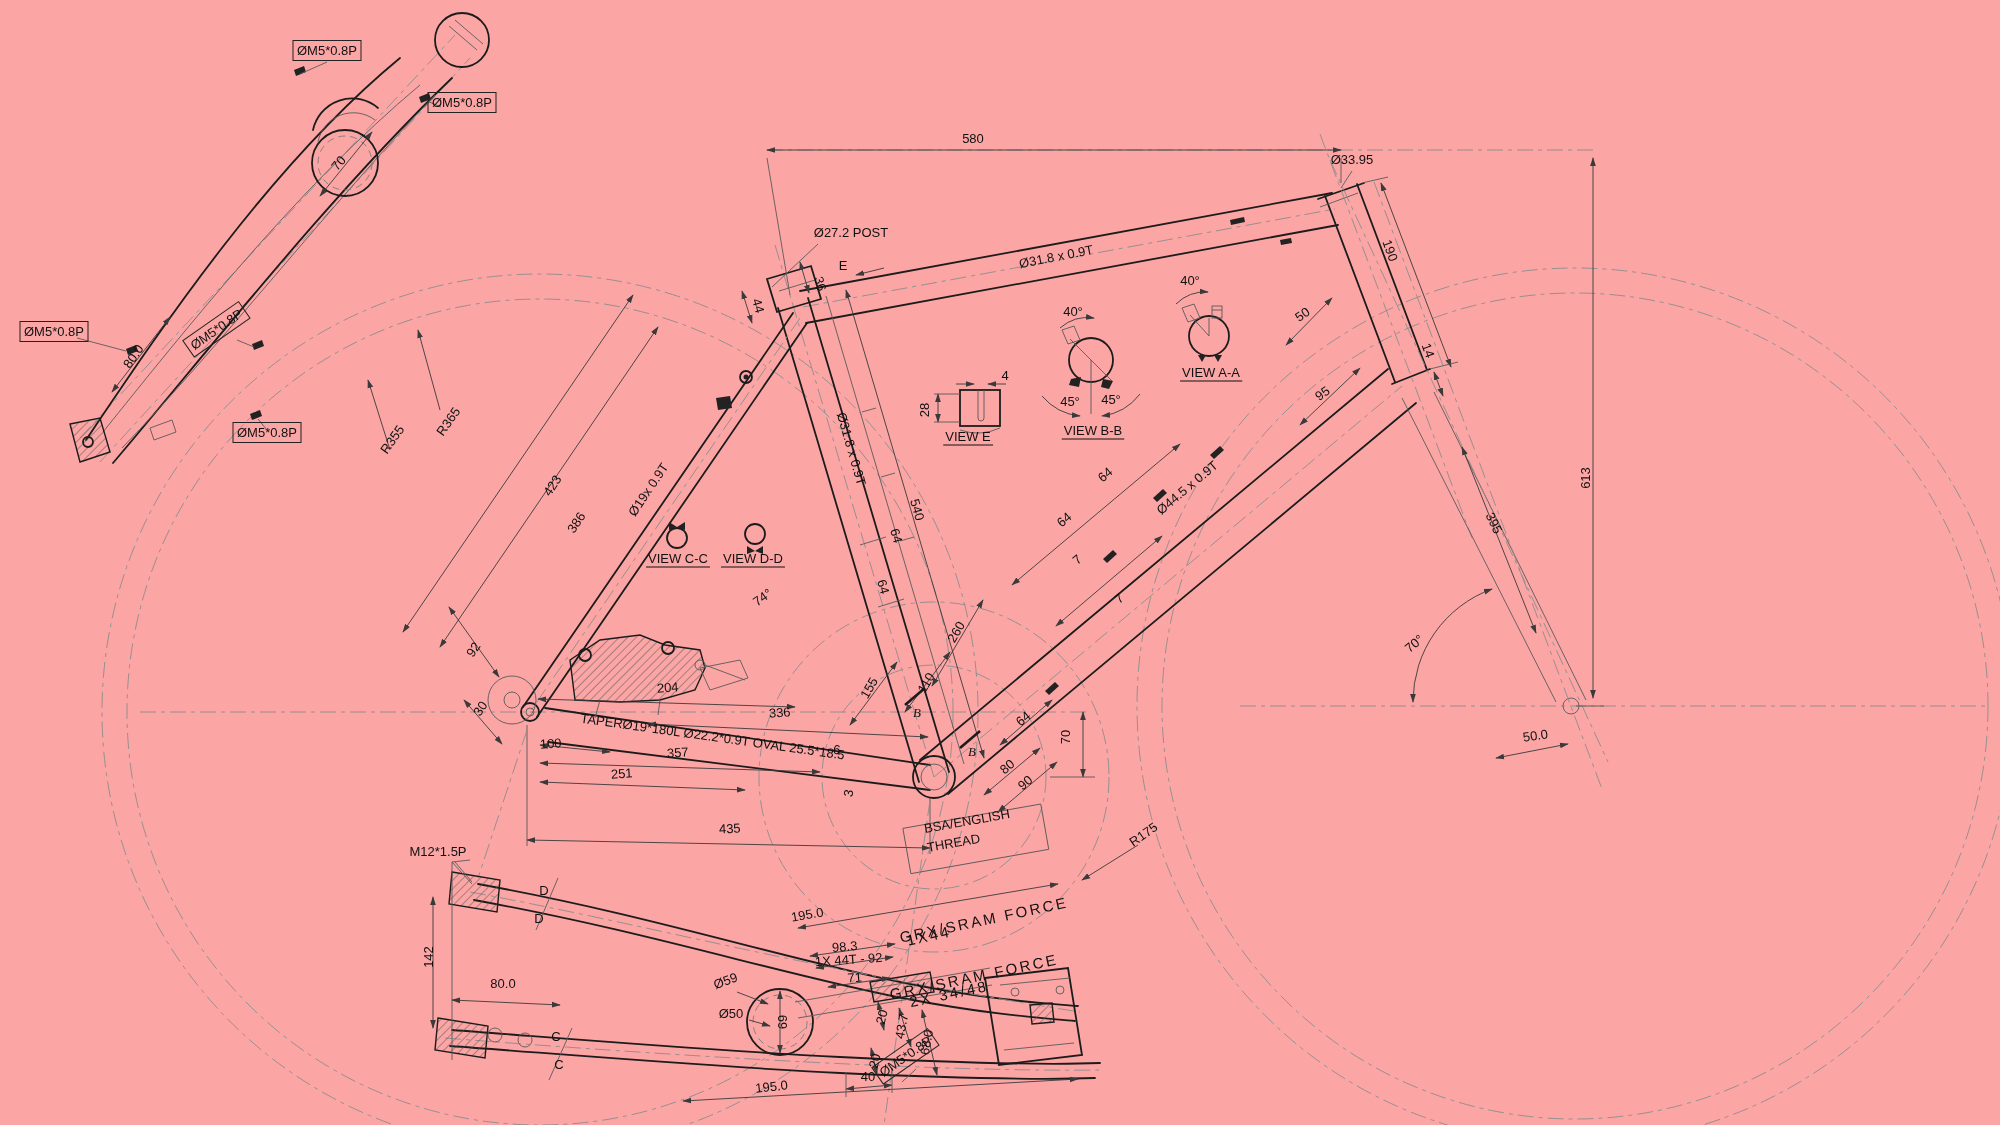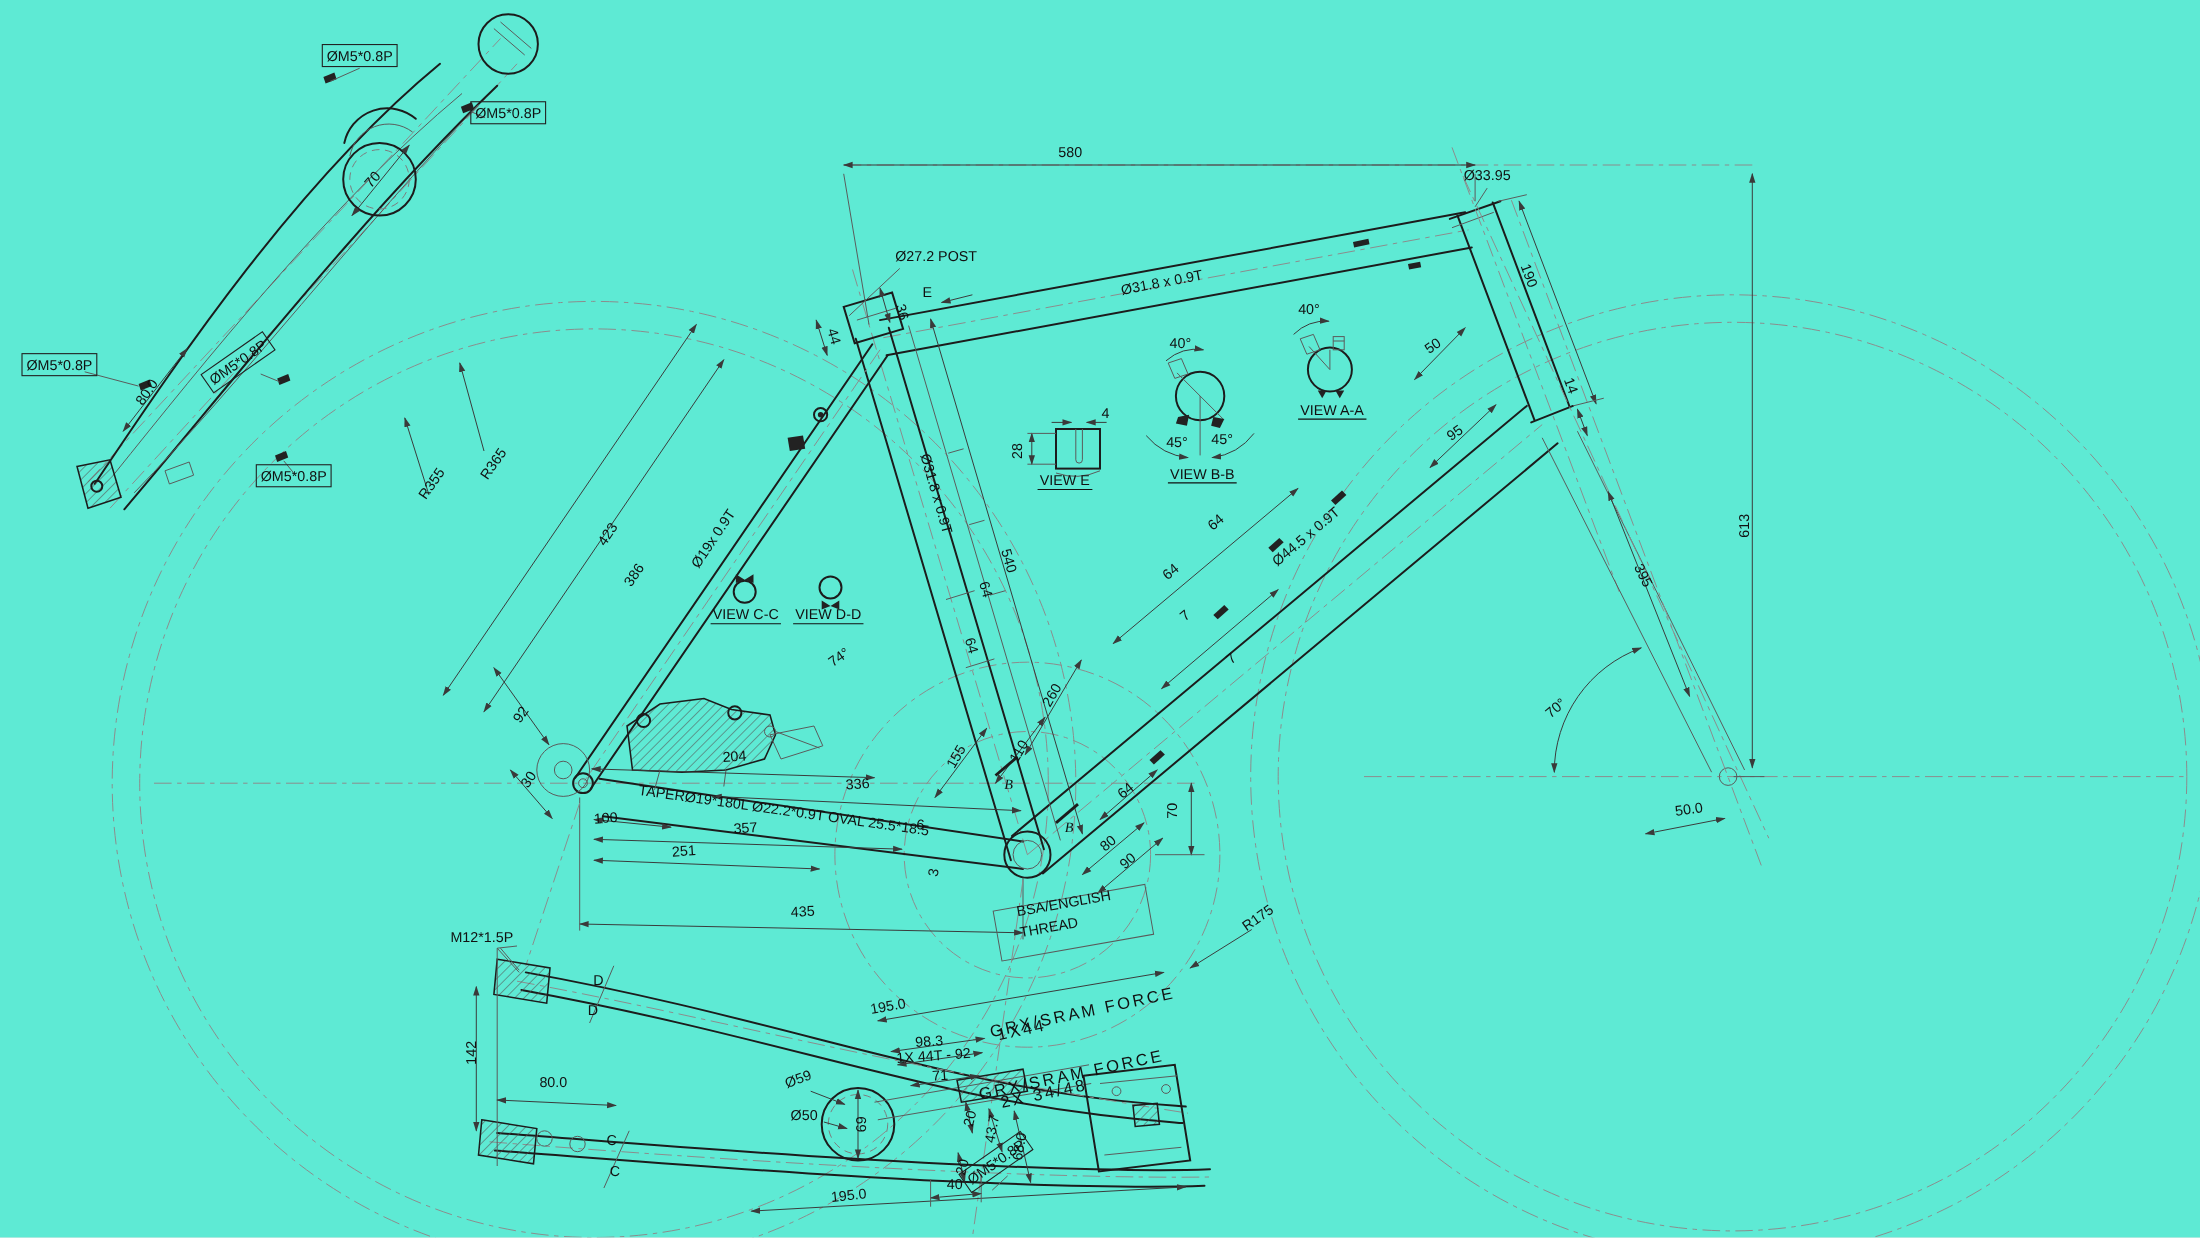--- a/index.html
+++ b/index.html
@@ -1,16 +1,16 @@
 <!DOCTYPE html>
 <html><head>
 <meta charset="utf-8">
 <style>
   html,body{margin:0;padding:0;background:#e8e8e8;}
-  .stage{position:relative;width:2000px;height:1125px;background:#5eead4;overflow:hidden;
+  .stage{position:relative;width:2000px;height:1125px;background:#fca5a5;overflow:hidden;
          font-family:"Liberation Sans", sans-serif;}
   svg{position:absolute;left:0;top:0;}
   .ln{stroke:#1c1c1c;stroke-width:1.8;fill:none;stroke-linecap:round;}
   .ln2{stroke:#1c1c1c;stroke-width:2.6;fill:none;}
   .tn{stroke:#5a5a5a;stroke-width:0.9;fill:none;}
   .cl{stroke:#8c8c8c;stroke-width:0.9;fill:none;stroke-dasharray:16 5 4 5;}
   .dsh{stroke:#7c7c7c;stroke-width:0.9;fill:none;stroke-dasharray:7 5;}
   .dim2{stroke:#3a3a3a;stroke-width:0.9;fill:none;
         marker-start:url(#ar);marker-end:url(#ar);}
   .mend{stroke:#3a3a3a;stroke-width:0.9;fill:none;marker-end:url(#ar);}

